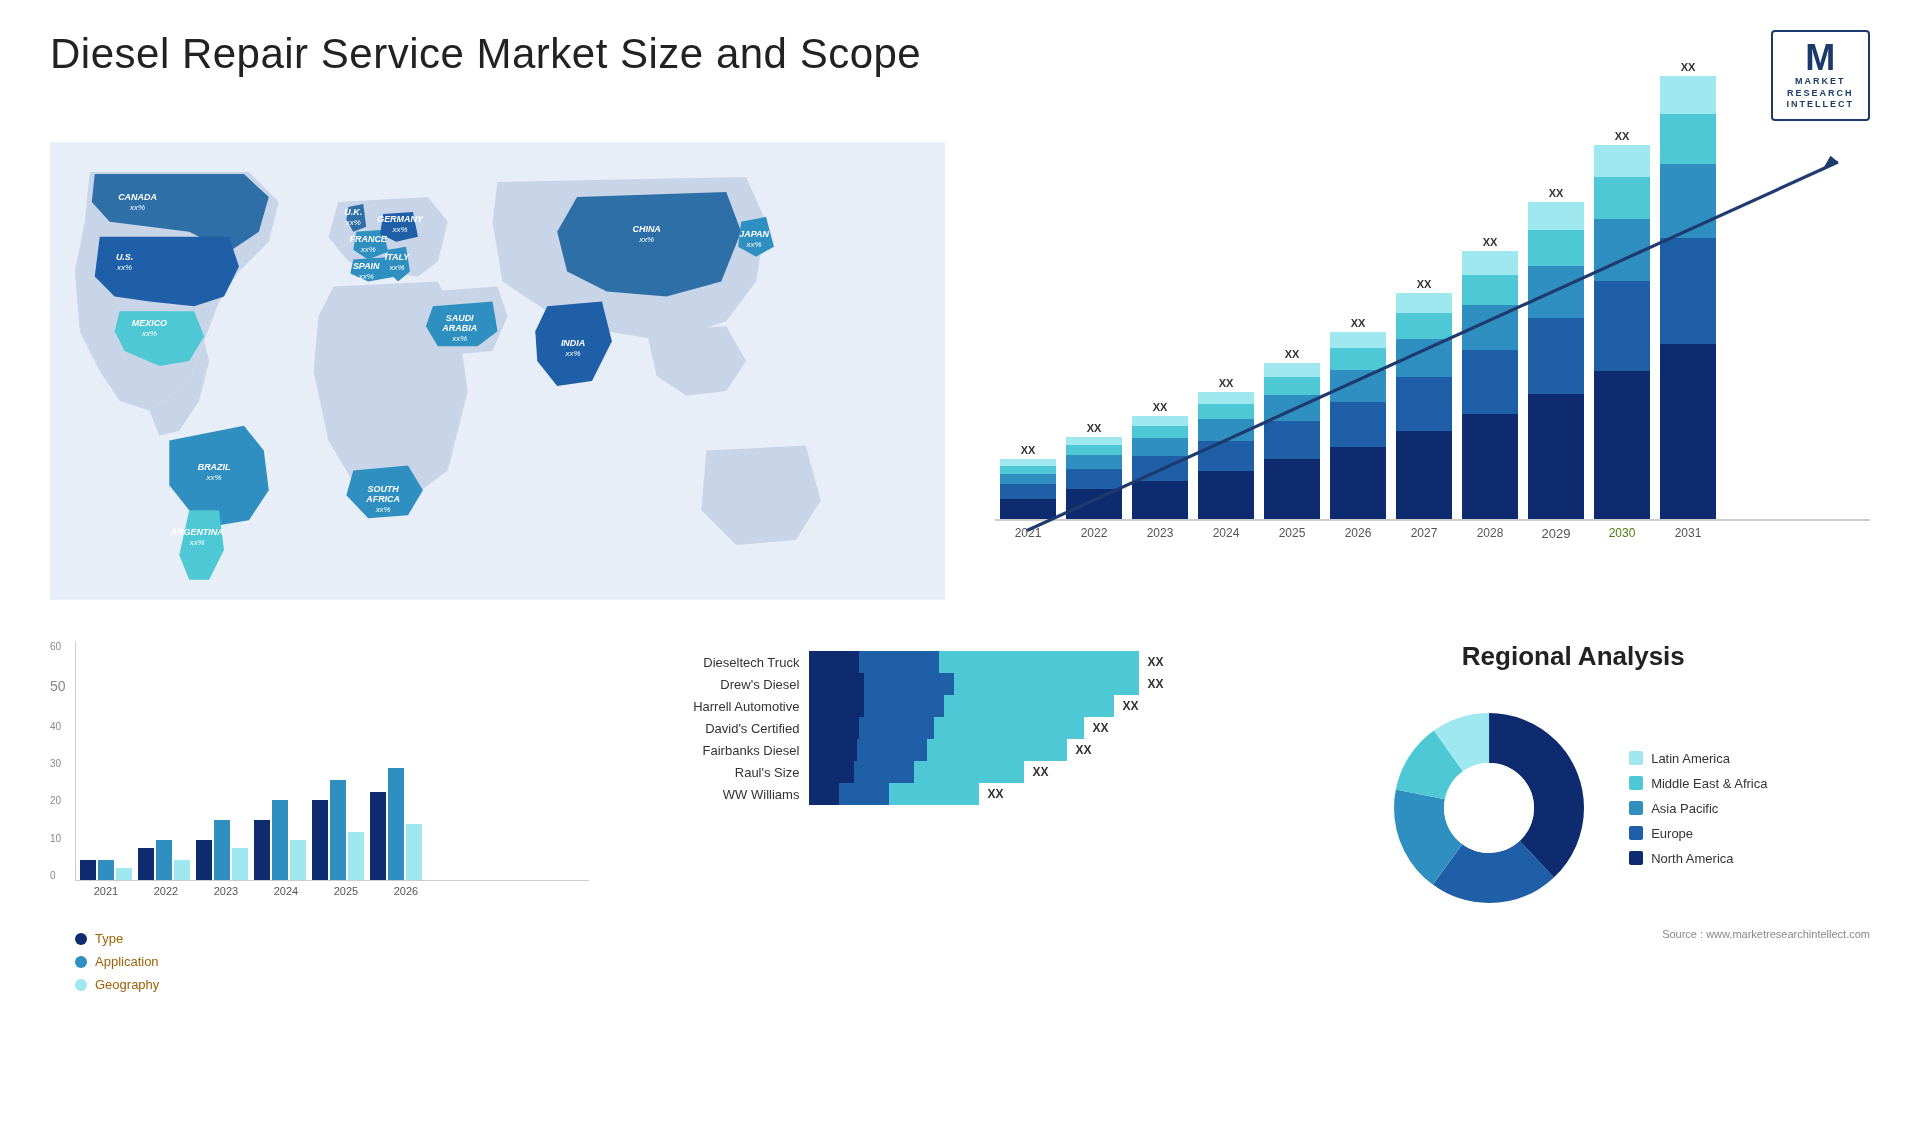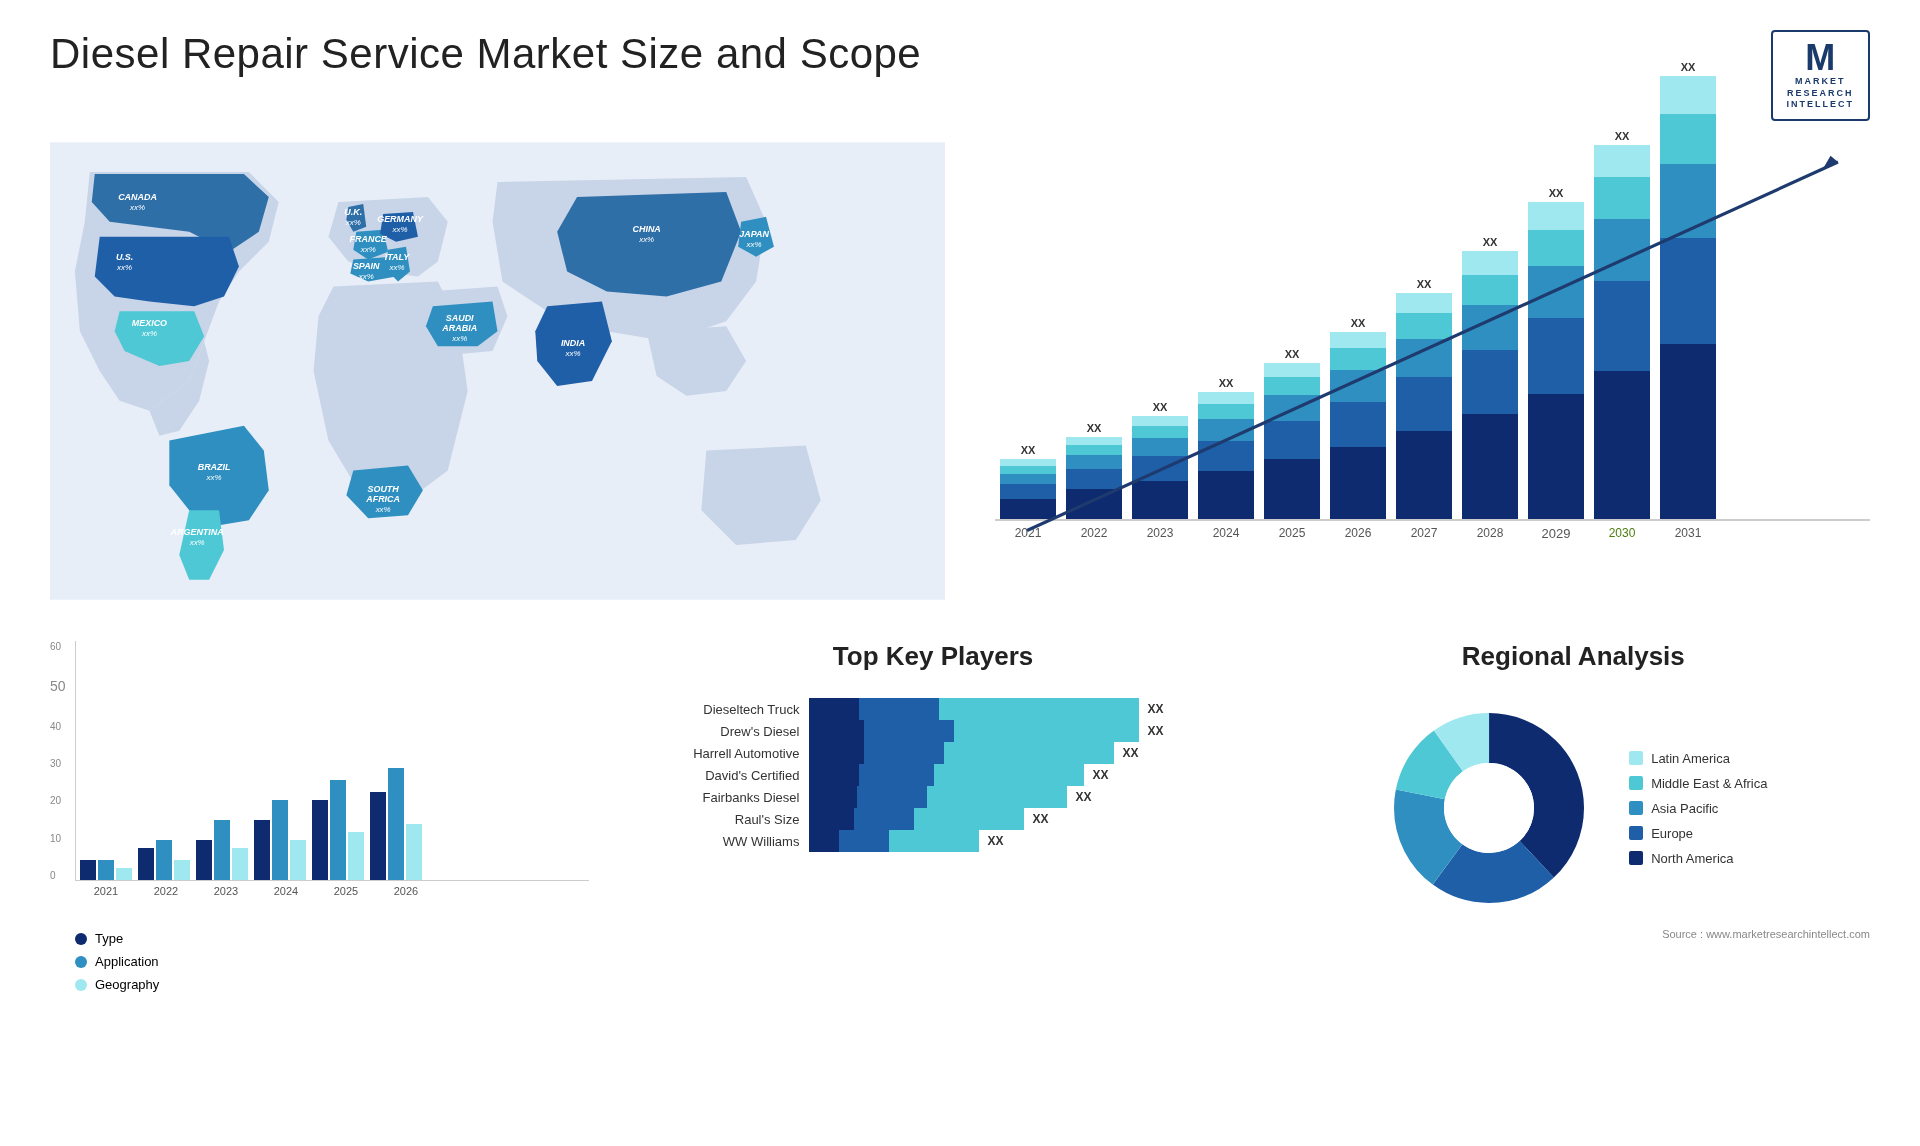--- a/index.html
+++ b/index.html
@@ -91,21 +91,21 @@
       font-weight: 700;
       color: #222;
       margin-bottom: 16px;
       text-align: center;
     }
     .legend-item {
       display: flex;
       align-items: center;
       gap: 8px;
       font-size: 13px;
-      color: #000000;
+      color: #a16207;
     }
     .legend-dot {
       width: 12px;
       height: 12px;
       border-radius: 50%;
     }
 
     
     .players-list {
       display: flex;
@@ -515,21 +515,20 @@
         <span>Application</span>
       </div>
       <div class="legend-item">
         <div class="legend-dot" style="background:#a0e8ef;"></div>
         <span>Geography</span>
       </div>
     </div>
   </div>
 
   <div class="top-players">
-    <h2 class="section-title">Top Key Players</h2>
     <div class="players-list">
 
       <div class="player-row">
         <span class="player-name">Dieseltech Truck</span>
         <div class="player-bar-container">
           <div class="player-bar-inner">
             <div class="player-bar-seg" style="background:#0d2b6e;width:50px;"></div>
             <div class="player-bar-seg" style="background:#1e5fa8;width:80px;"></div>
             <div class="player-bar-seg" style="background:#4ec8d4;width:200px;"></div>
           </div>

